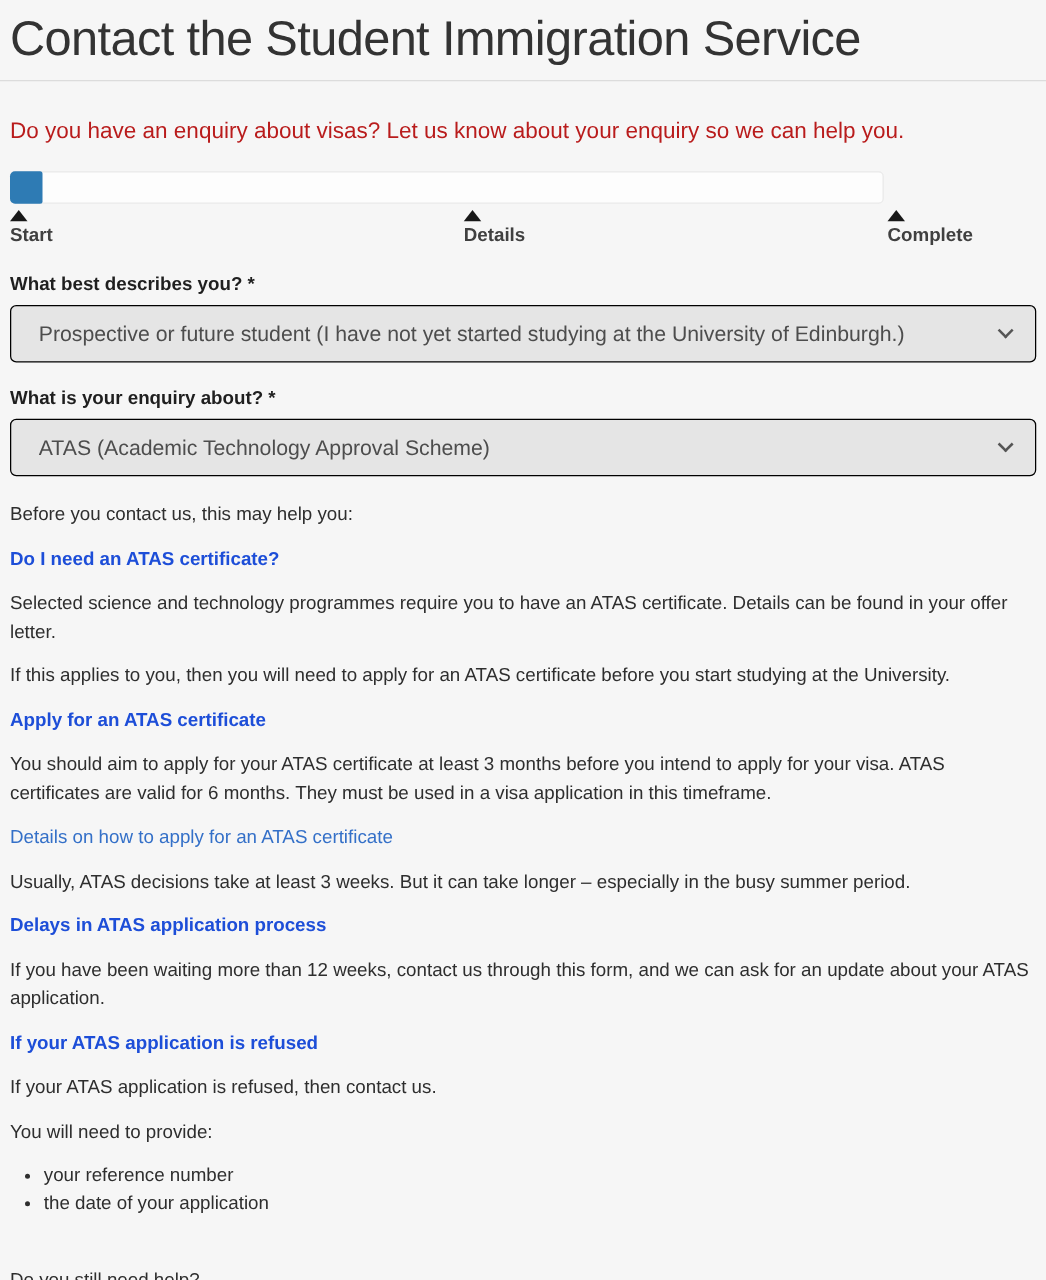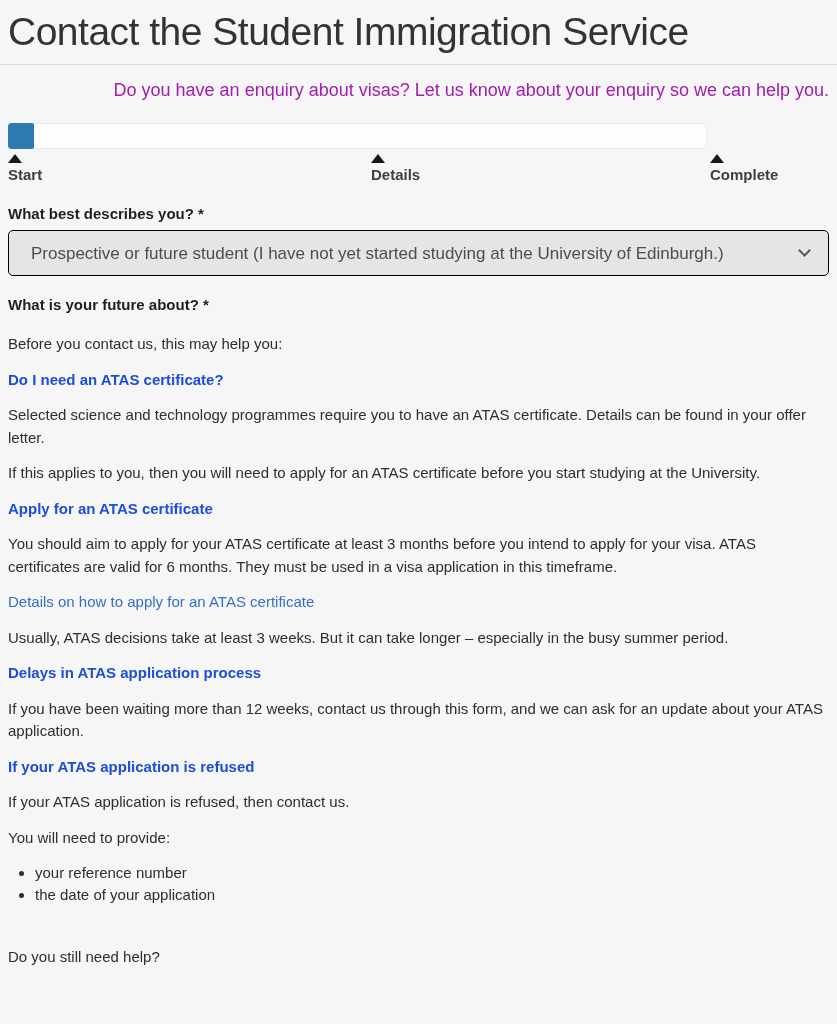--- a/index.html
+++ b/index.html
@@ -13,21 +13,21 @@
 
   h1.page-title {
     font-size:39px; font-weight:300; color:#333; line-height:1.15;
     letter-spacing:-0.5px; padding-top:2px;
   }
   hr.title-divider {
     border:none; border-top:1px solid #dcdcdc;
     margin:9px -8px 0 -8px;
   }
   p.intro {
-    margin-top:13px; font-size:18px; color:#a21caf; line-height:1.35;text-align:right;
+    margin-top:27px; font-size:18px; color:#b91c1c; line-height:1.35;
   }
 
   
   .progress-wrap { position:relative; margin-top:21px; height:62px; }
   .progress-track {
     position:absolute; left:0; top:0; width:699px; height:26px;
     background:#fdfdfd; border:1px solid #e9e9e9; border-radius:4px;
   }
   .progress-fill {
     position:absolute; left:-1px; top:-1px; width:26px; height:26px;
@@ -100,21 +100,27 @@
   </div>
 
   <label class="field-label">What best describes you? *</label>
   <div class="select-wrap">
     <select class="form-select">
       <option>Prospective or future student (I have not yet started studying at the University of Edinburgh.)</option>
     </select>
     <span class="chev"></span>
   </div>
 
-  <label class="field-label">What is your future about? *</label>
+  <label class="field-label">What is your enquiry about? *</label>
+  <div class="select-wrap">
+    <select class="form-select">
+      <option>ATAS (Academic Technology Approval Scheme)</option>
+    </select>
+    <span class="chev"></span>
+  </div>
 
   <div class="content">
     <p>Before you contact us, this may help you:</p>
 
     <h3>Do I need an ATAS certificate?</h3>
     <p>Selected science and technology programmes require you to have an ATAS certificate. Details can be found in your offer letter.</p>
     <p>If this applies to you, then you will need to apply for an ATAS certificate before you start studying at the University.</p>
 
     <h3>Apply for an ATAS certificate</h3>
     <p>You should aim to apply for your ATAS certificate at least 3 months before you intend to apply for your visa. ATAS certificates are valid for 6 months. They must be used in a visa application in this timeframe.</p>

